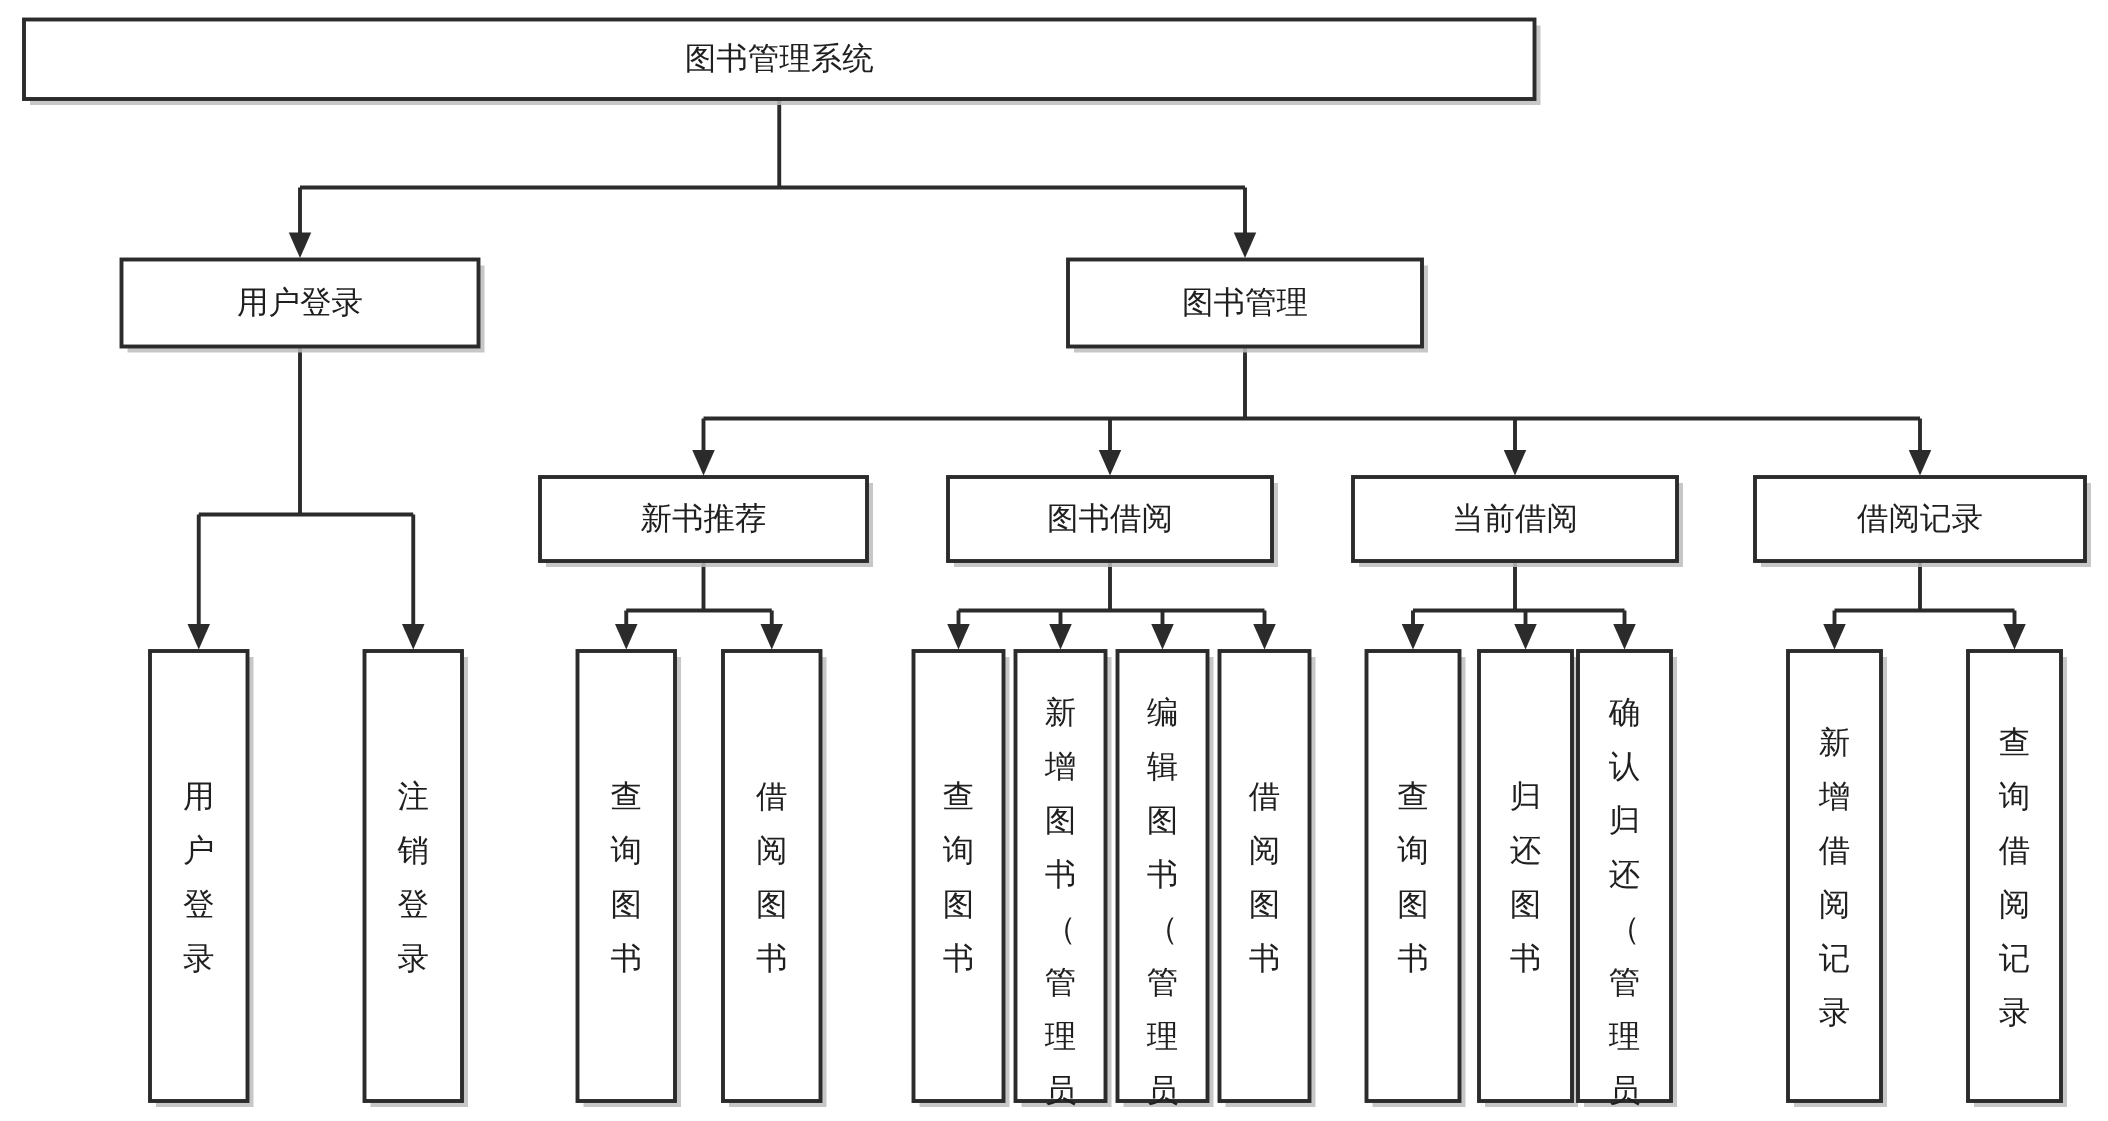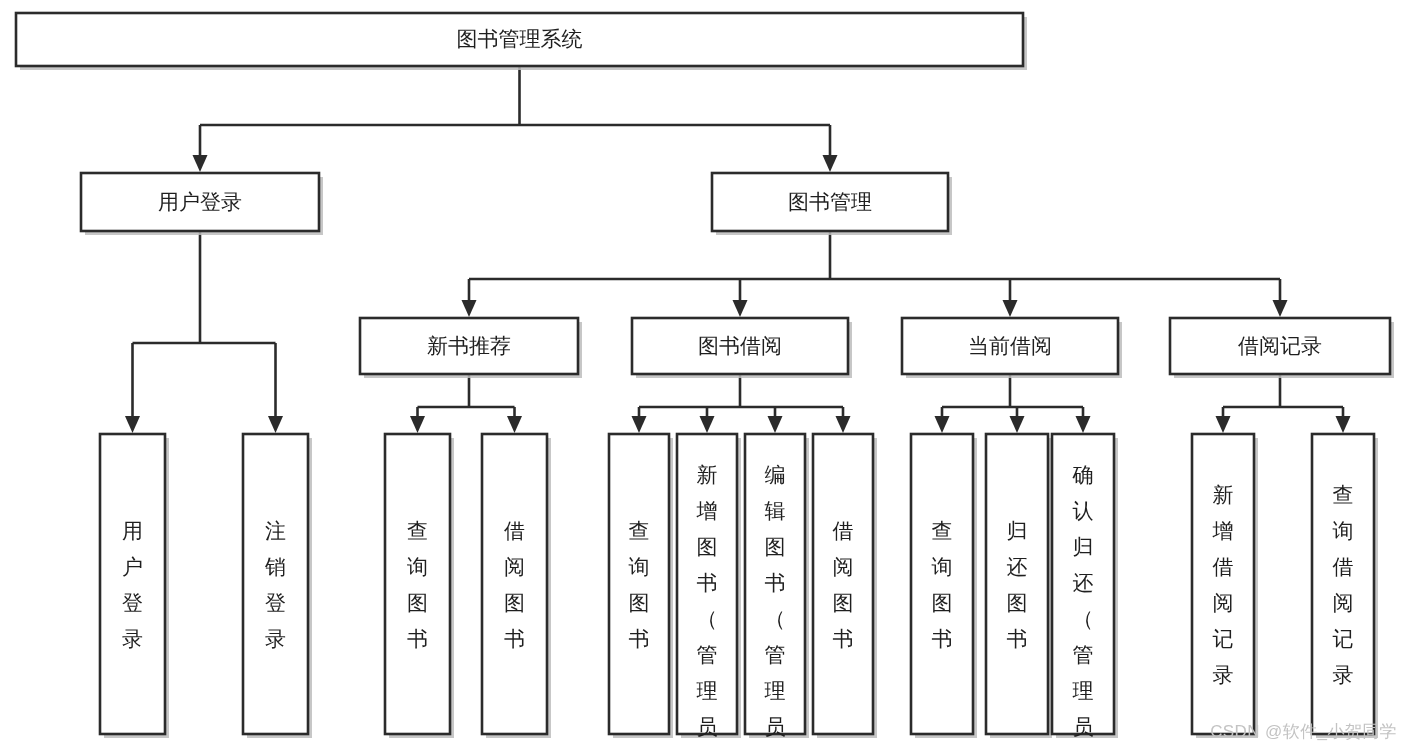--- a/index.html
+++ b/index.html
@@ -239,14 +239,13 @@
           <rect class="node-box" x="1192" y="434" width="62" height="300"></rect>
           <text class="node-label-v" x="1223" y="502"><tspan x="1223" dy="0">新</tspan><tspan x="1223" dy="36">增</tspan><tspan x="1223" dy="36">借</tspan><tspan x="1223" dy="36">阅</tspan><tspan x="1223" dy="36">记</tspan><tspan x="1223" dy="36">录</tspan></text>
         </g>
         <g>
           <rect class="node-shadow" x="1316" y="438" width="62" height="300"></rect>
           <rect class="node-box" x="1312" y="434" width="62" height="300"></rect>
           <text class="node-label-v" x="1343" y="502"><tspan x="1343" dy="0">查</tspan><tspan x="1343" dy="36">询</tspan><tspan x="1343" dy="36">借</tspan><tspan x="1343" dy="36">阅</tspan><tspan x="1343" dy="36">记</tspan><tspan x="1343" dy="36">录</tspan></text>
         </g>
       </g>
   </svg>
-  <div class="watermark">CSDN @软件_小贺同学</div>
 </div>
 
 </body></html>

